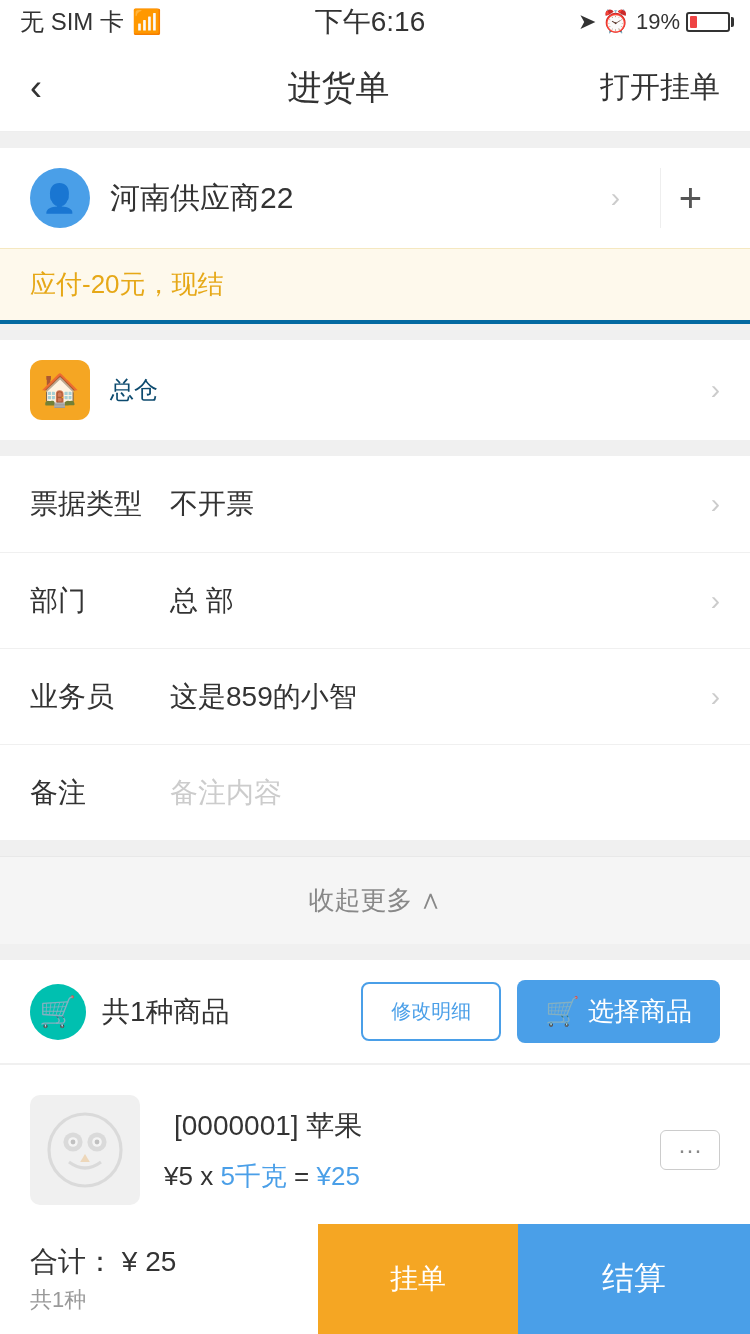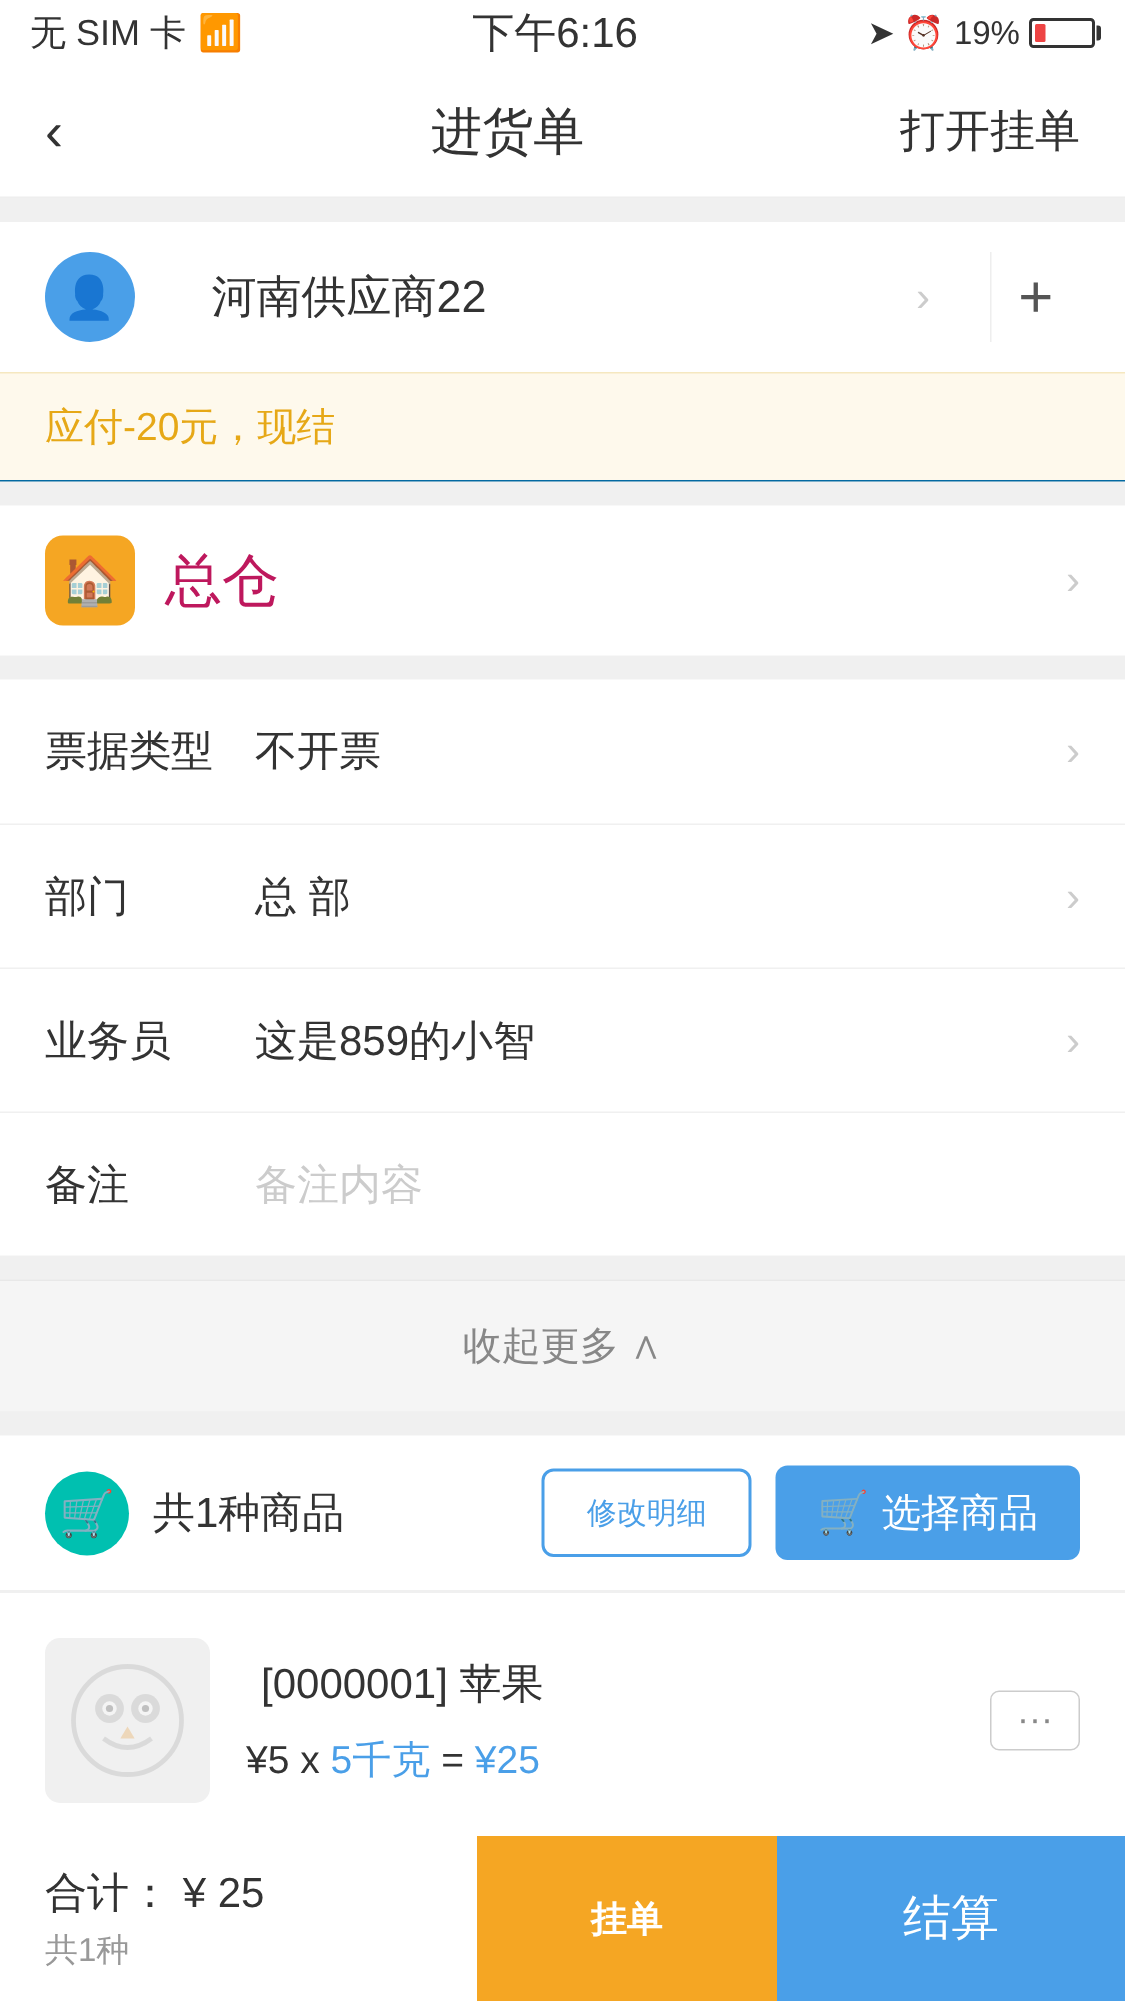--- a/index.html
+++ b/index.html
@@ -64,50 +64,50 @@
       display: flex;
       align-items: center;
       padding: 0 30px;
       height: 100px;
     }
     .supplier-avatar {
       width: 60px; height: 60px; border-radius: 50%; background: #4a9fe8;
       display: flex; align-items: center; justify-content: center;
       font-size: 28px; color: #fff; margin-right: 20px; flex-shrink: 0;
     }
-    .supplier-name { flex: 1; font-size: 30px; color: #333; margin-left: 31px; }
+    .supplier-name { flex: 1; font-size: 30px; color: #333; }
     .supplier-chevron { color: #ccc; font-size: 28px; margin-right: 30px; }
     .supplier-add {
       width: 60px; height: 60px; display: flex; align-items: center; justify-content: center;
       border-left: 1px solid #eee; font-size: 40px; color: #555; cursor: pointer; margin-left: 10px;
     }
 
     
     .notice-banner {
       background: #fef9ec;
       padding: 18px 30px;
       font-size: 26px;
       color: #e6a817;
       border-top: 1px solid #f5e8c0;
-      border-bottom: 1px solid #0369a1;
+      border-bottom: 4px solid #0369a1;
     }
 
     
     .warehouse-row {
       display: flex;
       align-items: center;
       padding: 0 30px;
       height: 100px;
     }
     .warehouse-icon {
       width: 60px; height: 60px; border-radius: 12px; background: #f5a623;
       display: flex; align-items: center; justify-content: center;
       font-size: 32px; margin-right: 20px; flex-shrink: 0;
     }
-    .warehouse-name { flex: 1; font-size: 38px; color: #be185d; }
+    .warehouse-name { flex: 1; font-size: 24px; color: #0c4a6e; }
     .row-chevron { color: #ccc; font-size: 28px; }
 
     
     .form-row {
       display: flex;
       align-items: center;
       padding: 0 30px;
       height: 96px;
       border-top: 1px solid #f0f0f0;
     }
@@ -195,21 +195,21 @@
       flex: 1;
       padding: 0 30px;
       display: flex;
       flex-direction: column;
       justify-content: center;
     }
     .total-count { font-size: 22px; color: #999; margin-top: 4px; }
     .btn-hang {
       width: 200px; height: 110px; background: #f5a623;
       display: flex; align-items: center; justify-content: center;
-      font-size: 24px; color: #fff; cursor: pointer; font-weight: 700;
+      font-size: 28px; color: #fff; cursor: pointer; font-weight: 400;
     }
     .btn-checkout {
       width: 232px; height: 110px; background: #4a9fe8;
       display: flex; align-items: center; justify-content: center;
       font-size: 32px; color: #fff; cursor: pointer; font-weight: 500;
     }
 
     
     .spacer { height: 110px; }
   </style>

